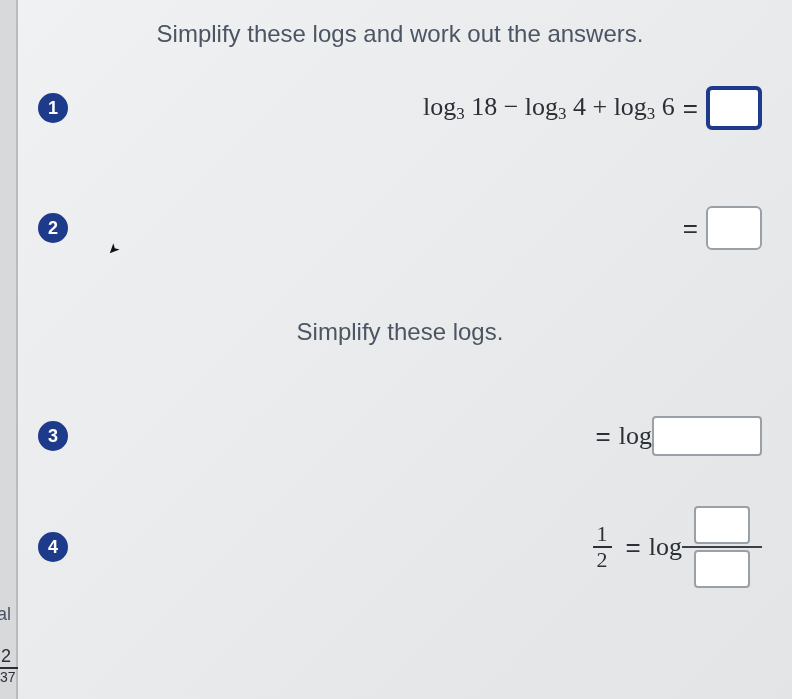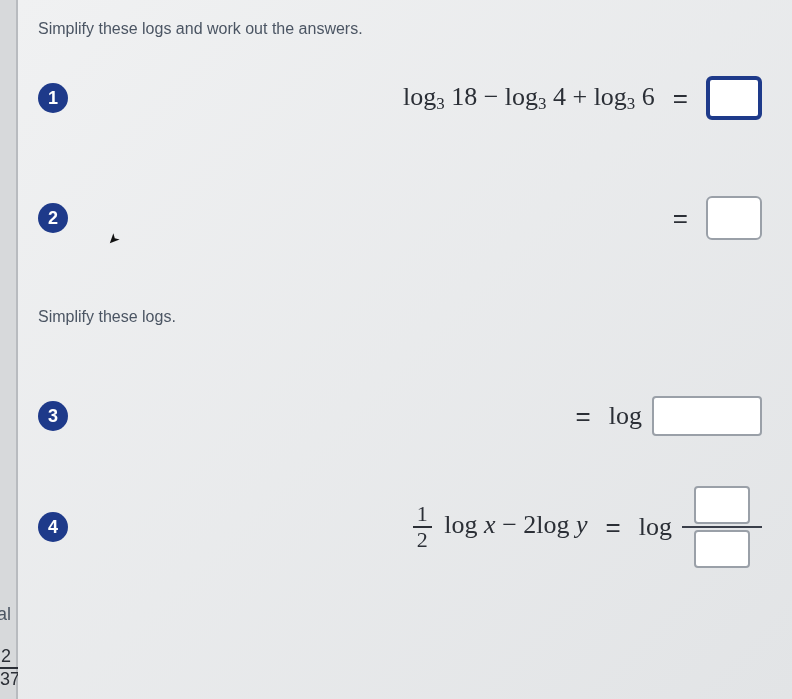--- a/index.html
+++ b/index.html
@@ -17,23 +17,24 @@
   .page {
     position: absolute;
     left: 18px;
     top: 0;
     right: 0;
     bottom: 0;
     background: linear-gradient(135deg, #f0f1f2 0%, #e2e4e6 100%);
     padding: 20px 30px 30px 20px;
   }
   .instruction {
-    font-size: 16px;
+    font-size: 24px;
     color: #4b5563;
     margin: 0 0 30px 0;
+    text-align: center;
   }
   .problem {
     display: flex;
     align-items: center;
     margin: 0 0 60px 0;
     min-height: 60px;
   }
   .badge {
     flex: 0 0 auto;
     width: 30px;
@@ -48,21 +49,21 @@
     justify-content: center;
     margin-right: 30px;
   }
   .expr {
     flex: 1 1 auto;
     display: flex;
     align-items: center;
     justify-content: flex-end;
     font-size: 26px;
     color: #2b2f36;
-    gap: 10px;
+    gap: 0;
     white-space: nowrap;
   }
   .math {
     font-family: "Times New Roman", Times, serif;
     white-space: nowrap;
   }
   .math .var { font-style: italic; }
   .math sub { font-size: 0.65em; vertical-align: -0.25em; font-style: normal;}
   .eq { margin: 0 8px; }
   .box {
@@ -135,21 +136,21 @@
     left: 0;
     top: 646px;
     width: 18px;
     display: flex;
     flex-direction: column;
     align-items: flex-start;
     color: #2b2f36;
   }
   .side-frac .sn { font-size: 18px; padding-left:1px;}
   .side-frac .sl { width: 20px; height: 2px; background:#2b2f36; }
-  .side-frac .sd { font-size: 18px; }
+  .side-frac .sd { font-size: 14px; }
   .sec2 { margin-top: 0; }
 </style>
 </head>
 <body>
 
 <div class="sidebar-crop"></div>
 <div class="side-label">tal</div>
 <div class="side-frac">
   <span class="sn">2</span>
   <span class="sl"></span>
@@ -191,21 +192,21 @@
   </div>
 
   <div class="problem">
     <div class="badge">4</div>
     <div class="expr">
       <span class="math">
         <span class="frac">
           <span class="num">1</span>
           <span class="line"></span>
           <span class="den">2</span>
-        </span><span> log <span class="var">x</span> − 2log <span class="var">y</span></span>
+        </span>
       </span>
       <span class="eq">=</span>
       <span class="math">log</span>
       <span class="frac-box">
         <span class="fb"></span>
         <span class="fline"></span>
         <span class="fb"></span>
       </span>
     </div>
   </div>

